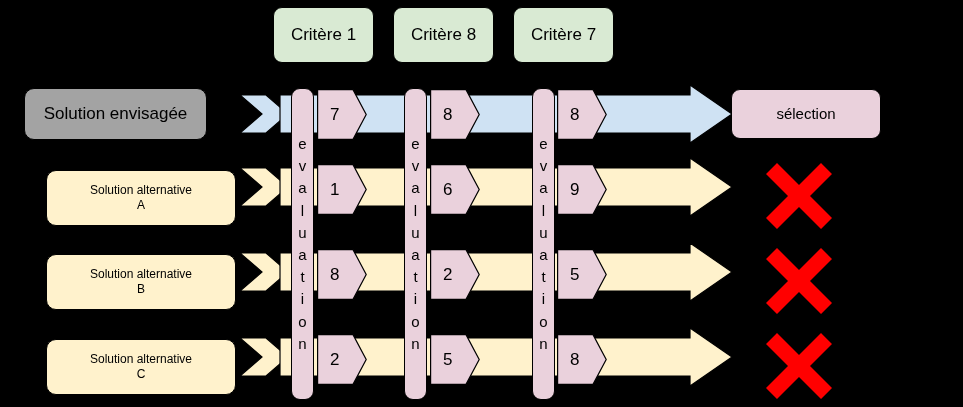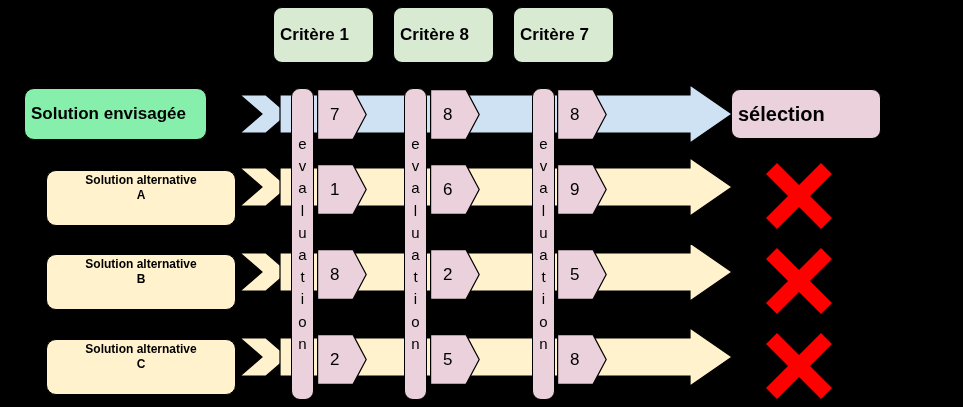--- a/index.html
+++ b/index.html
@@ -19,32 +19,31 @@
   }
   .abs { position: absolute; }
 
   
   .box {
     box-sizing: border-box;
     border: 1px solid #000000;
     border-radius: 10px;
     display: flex;
     align-items: center;
-    justify-content: flex-start;
+    justify-content: center;
     text-align: center;
     font-size: 16px;
     color: #000000;
     line-height: 1.25;
     padding: 2px 6px;
-    font-weight: bold;
   }
   .box-criteria { background: #d9ead3; border-radius: 9px; font-size: 17px; }
-  .box-primary  { background: #86efac; font-size: 17px; }
+  .box-primary  { background: #a3a3a3; font-size: 17px; }
   .box-alt      { background: #fff2cc; font-size: 12px; }
-  .box-selection{ background: #ead1dc; border-radius: 9px; font-size: 20px; }
+  .box-selection{ background: #ead1dc; border-radius: 9px; font-size: 15px; }
 
   
   .banner { display: block; }
 
   
   .eval-col {
     box-sizing: border-box;
     background: #ead1dc;
     border: 1px solid #000000;
     border-radius: 9px;

